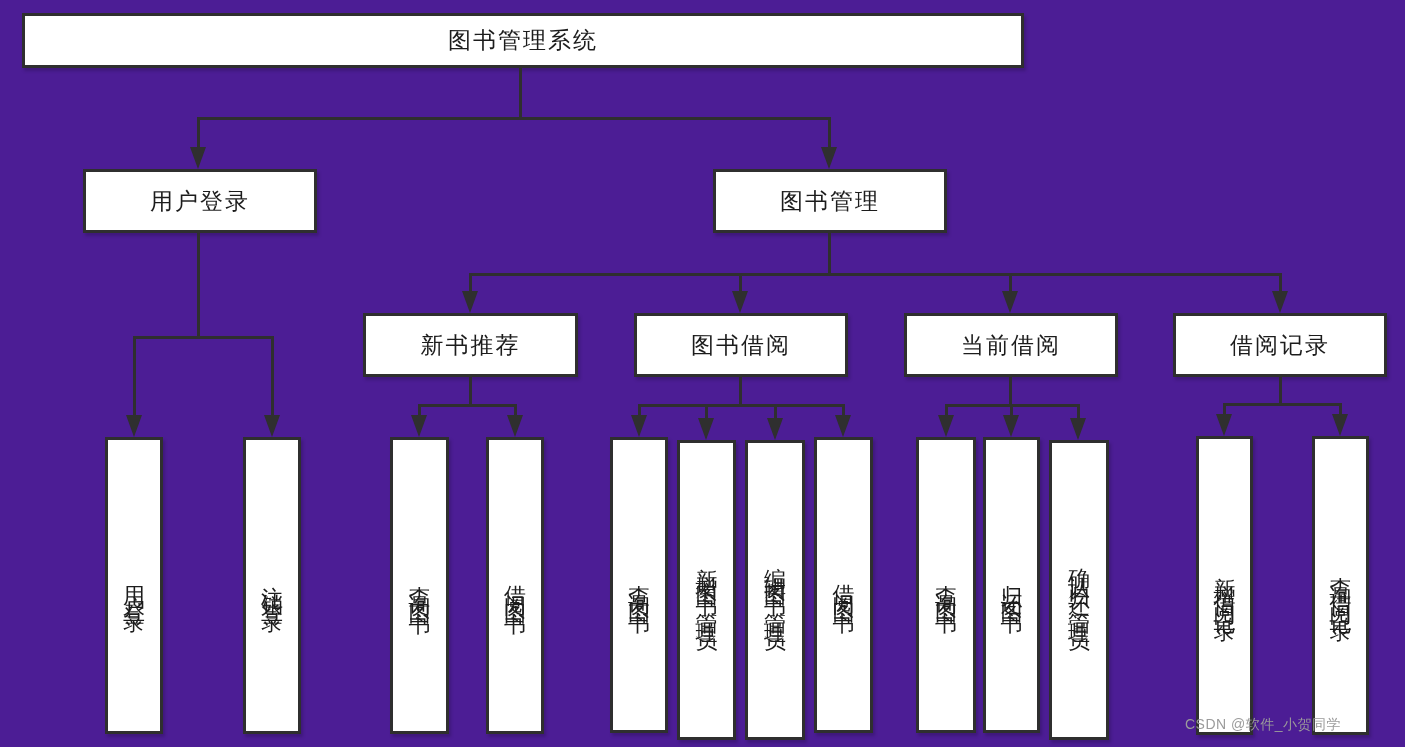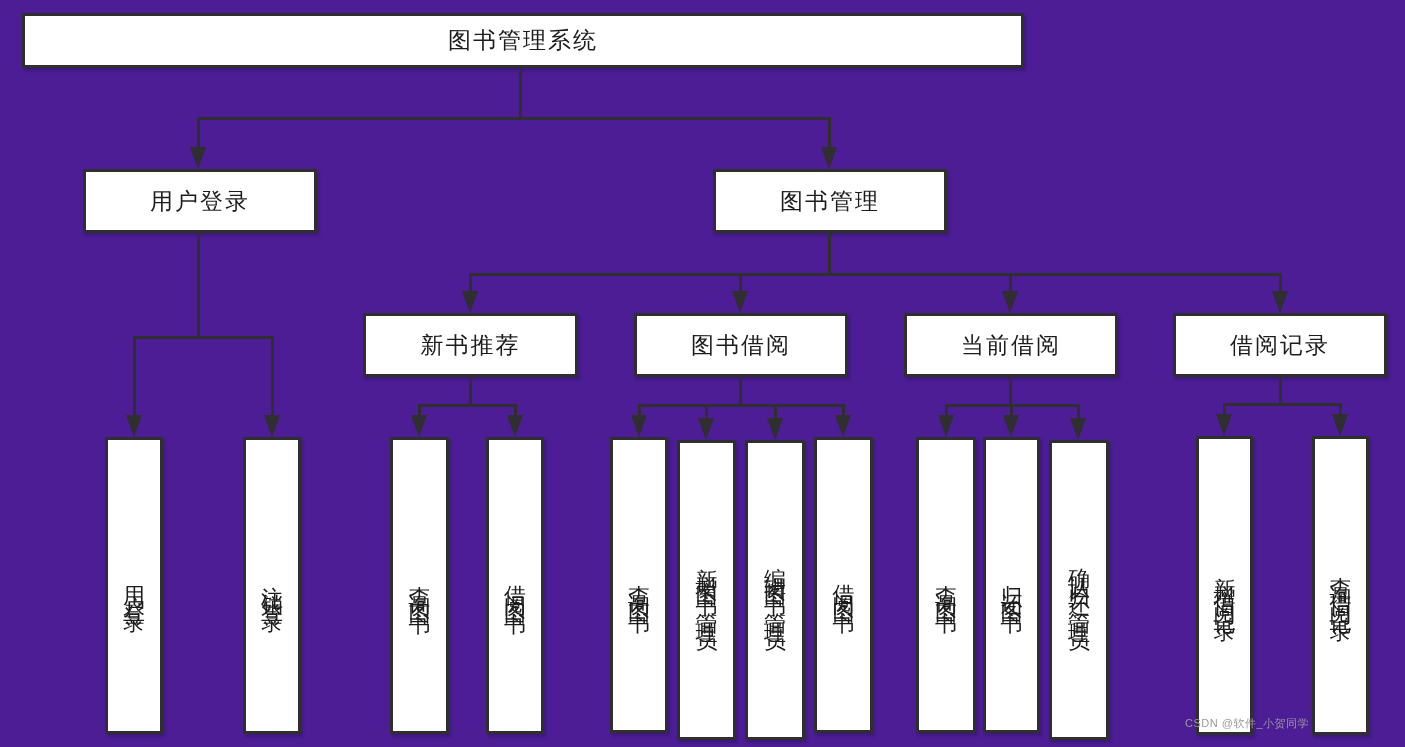--- a/index.html
+++ b/index.html
@@ -40,21 +40,21 @@
   .arrowhead{
     position:absolute;
     width:0;height:0;
     border-left:8px solid transparent;
     border-right:8px solid transparent;
     border-top:22px solid #2f2f2f;
   }
   .watermark{
     position:absolute;
     left:1185px;top:716px;
-    font-size:11px;
+    font-size:14px;
     color:#9b9b9b;
     white-space:nowrap;
     letter-spacing:0.5px;
     z-index:5;
   }
 </style>
 </head>
 <body>
 
 <div id="stage">

